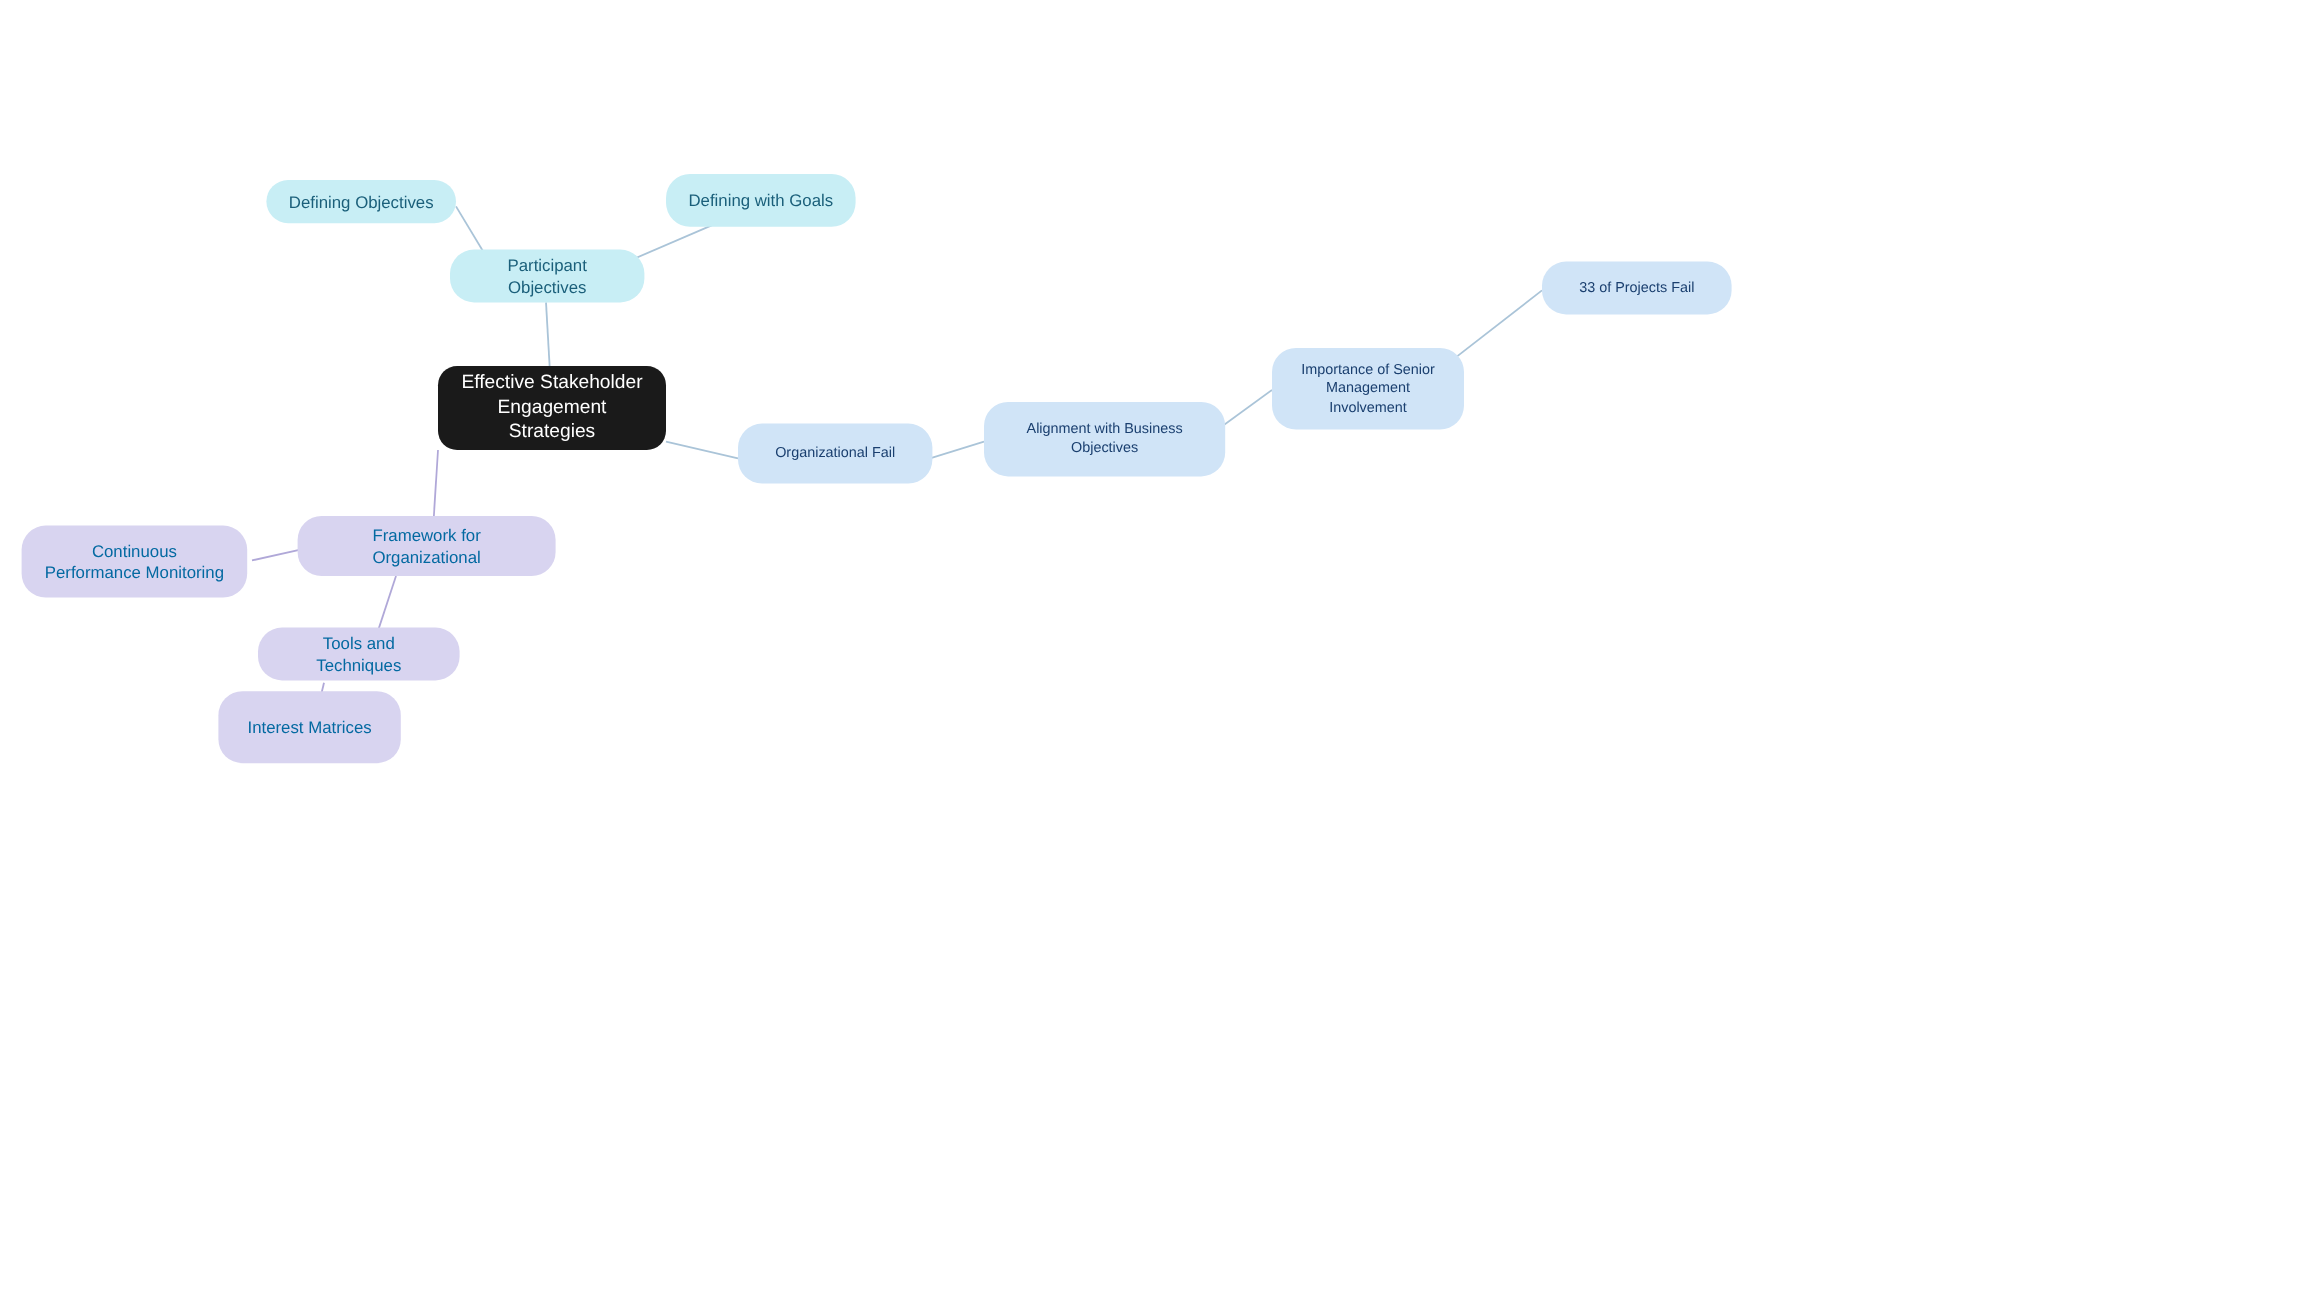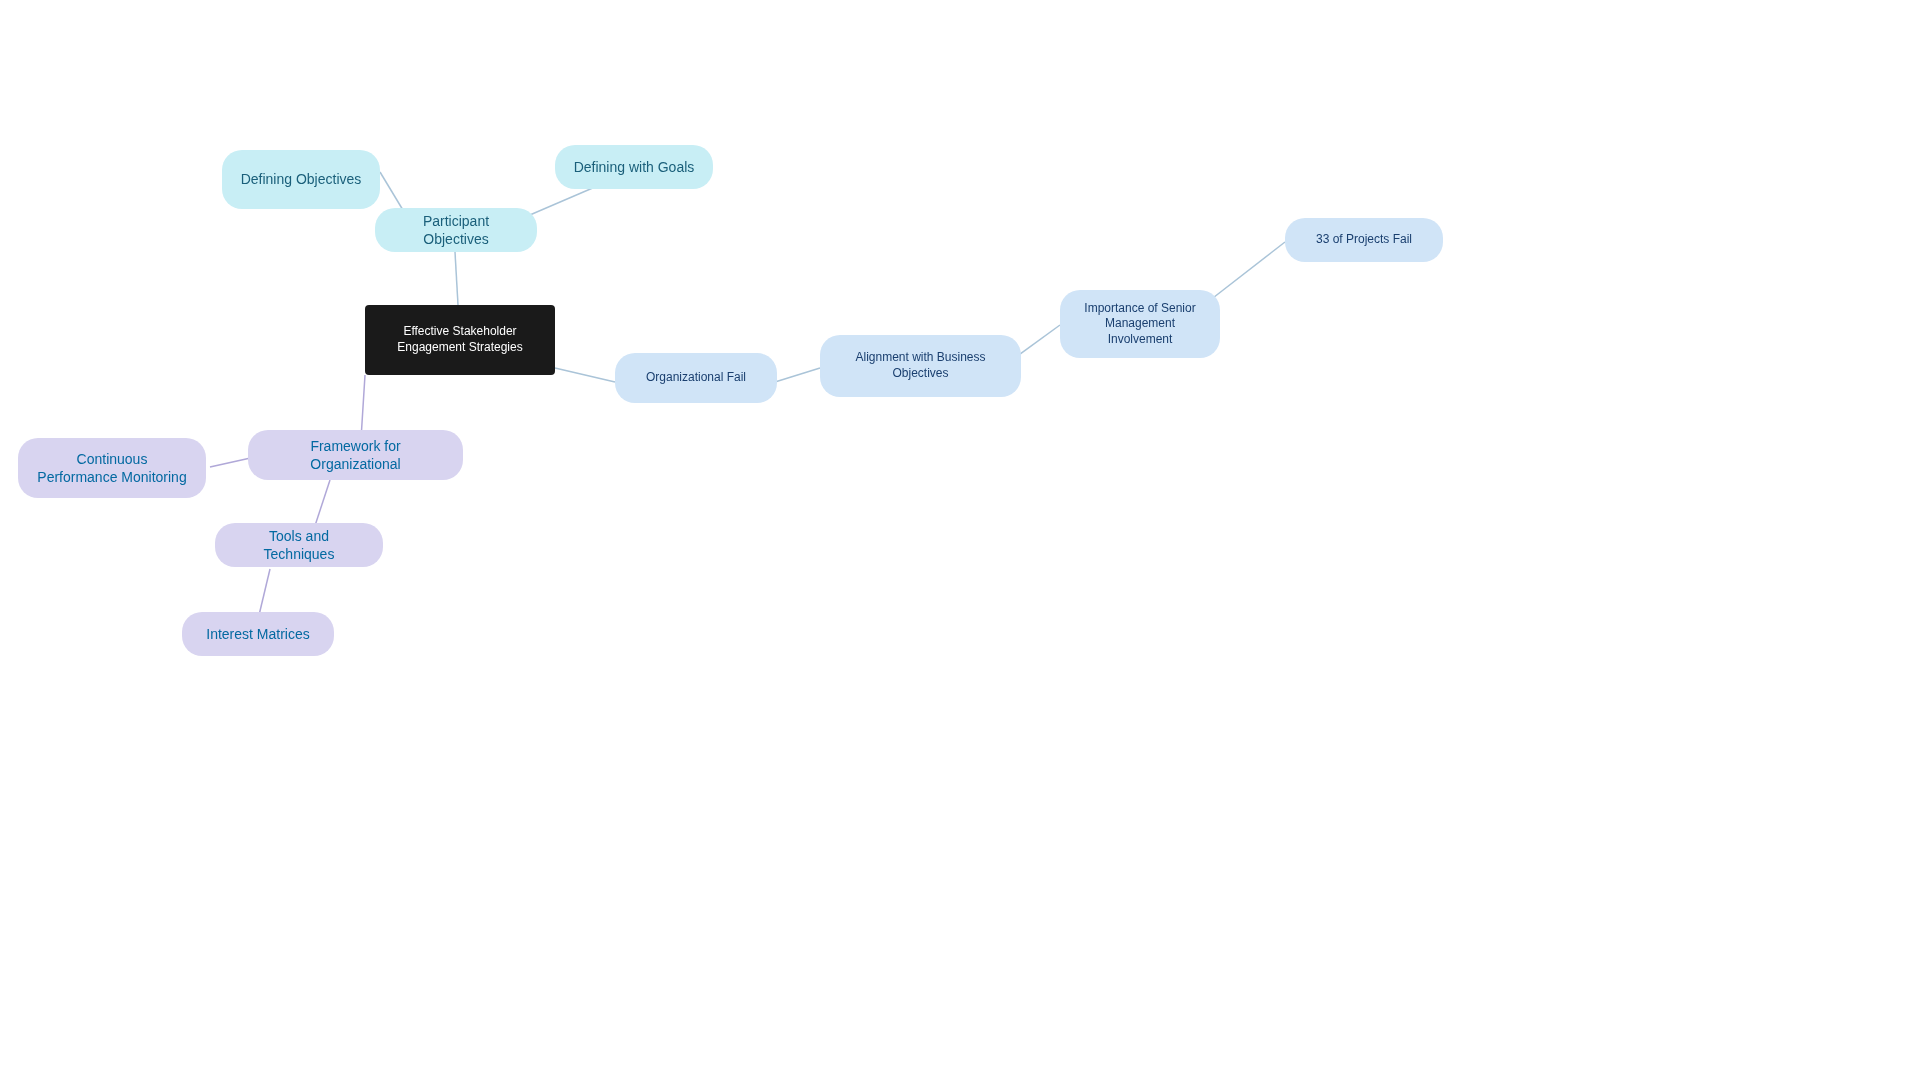--- a/index.html
+++ b/index.html
@@ -19,22 +19,22 @@
       text-align: center;
       border-radius: 20px;
       font-size: 15px;
       line-height: 1.3;
       padding: 10px 18px;
       cursor: default;
     }
     .node-center {
       background: #1a1a1a;
       color: #ffffff;
-      border-radius: 4px;
-      font-size: 12px;
+      border-radius: 16px;
+      font-size: 16px;
       font-weight: 500;
       width: 190px;
       height: 70px;
     }
     .node-cyan {
       background: #c8eef5;
       color: #1a5f7a;
       border: none;
       font-size: 14px;
     }
@@ -91,21 +91,21 @@
   <line class="purple-line" x1="330" y1="480" x2="308" y2="547"></line>
 
   <line class="purple-line" x1="270" y1="569" x2="255" y2="632"></line>
 </svg>
 
 <div class="node node-center" style="left:365px; top:305px; width:190px; height:70px;">
   <span>Effective Stakeholder
 Engagement Strategies</span>
 </div>
 
-<div class="node node-cyan" style="left:222px; top:150px; width:158px; height:59px;">
+<div class="node node-cyan" style="left:222px; top:150px; width:158px; height:36px;">
   <span>Defining Objectives</span>
 </div>
 
 <div class="node node-cyan" style="left:555px; top:145px; width:158px; height:44px;">
   <span>Defining with Goals</span>
 </div>
 
 <div class="node node-cyan" style="left:375px; top:208px; width:162px; height:44px;text-align:center;">
   <span>Participant Objectives</span>
 </div>
@@ -134,15 +134,15 @@
 
 <div class="node node-purple" style="left:18px; top:438px; width:188px; height:60px;">
   <span>Continuous Performance
 Monitoring</span>
 </div>
 
 <div class="node node-purple" style="left:215px; top:523px; width:168px; height:44px;">
   <span>Tools and Techniques</span>
 </div>
 
-<div class="node node-purple" style="left:182px; top:612px; width:152px; height:44px;">
+<div class="node node-purple" style="left:182px; top:576px; width:152px; height:60px;">
   <span>Interest Matrices</span>
 </div>
 
 </body></html>

